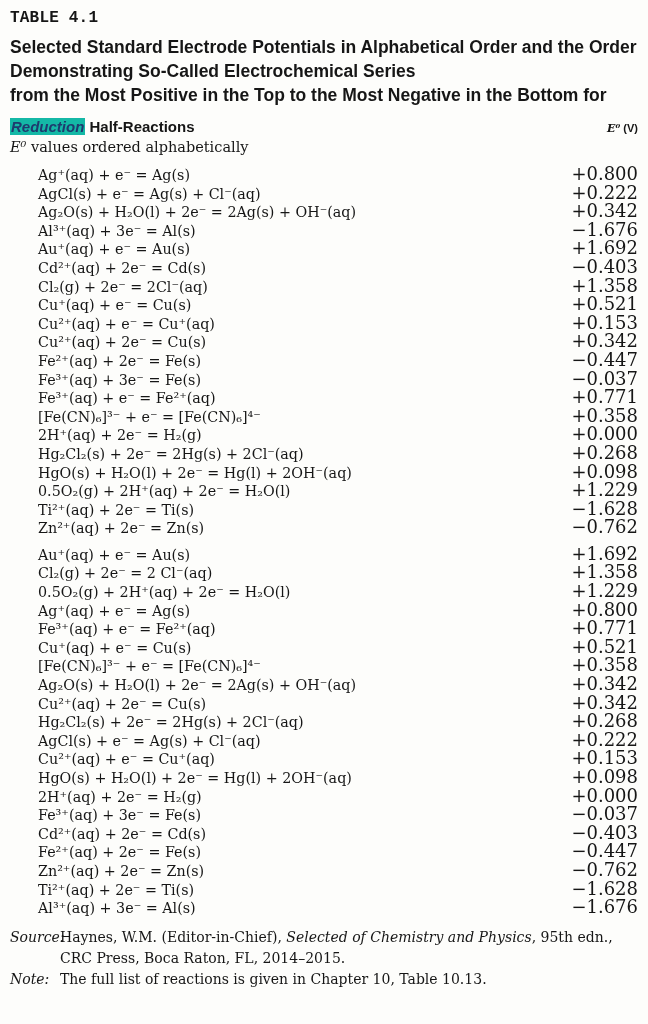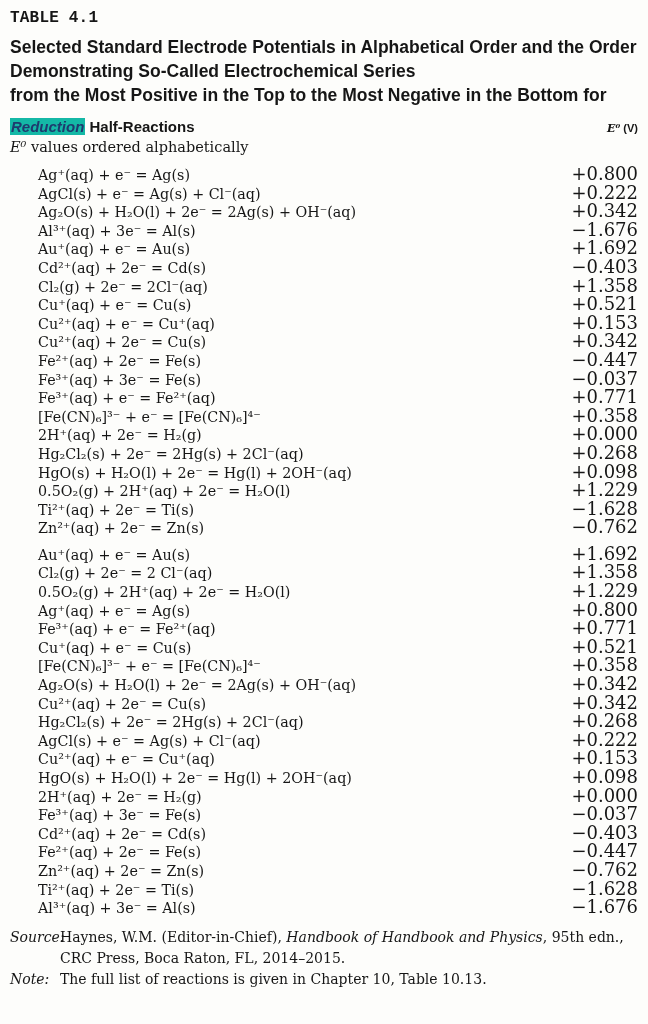--- a/index.html
+++ b/index.html
@@ -251,21 +251,21 @@
         <div class="row">
           <span class="reaction">Al³⁺(aq) + 3e⁻ = Al(s)</span>
           <span class="value">−1.676</span>
         </div>
       </div>
   </div>
 
   <div class="footer">
     <div class="footer-row">
       <span class="footer-label">Source:</span>
-      <span class="footer-text"><span>Haynes, W.M. (Editor-in-Chief), </span><span class="book-title">Handbook of Handbook and Physics</span><span>, 95th edn., CRC Press, Boca Raton, FL, 2014–2015.</span></span>
+      <span class="footer-text"><span>Haynes, W.M. (Editor-in-Chief), </span><span class="book-title">Selected of Chemistry and Physics</span><span>, 95th edn., CRC Press, Boca Raton, FL, 2014–2015.</span></span>
     </div>
     <div class="footer-row">
       <span class="footer-label">Note:</span>
       <span class="footer-text">The full list of reactions is given in Chapter 10, Table 10.13.</span>
     </div>
   </div>
 
 </div>
 
 </body></html>

